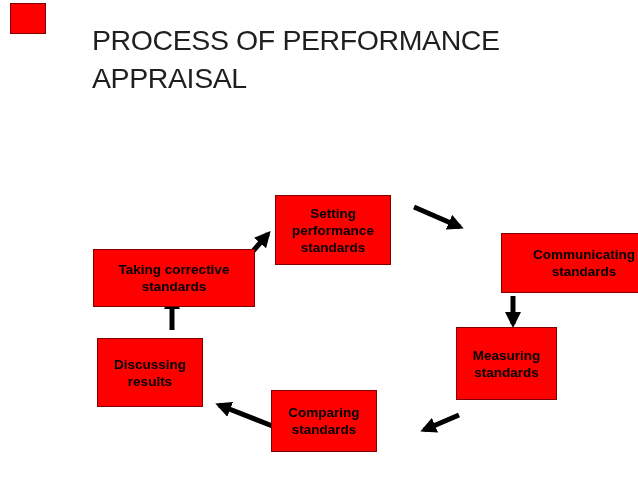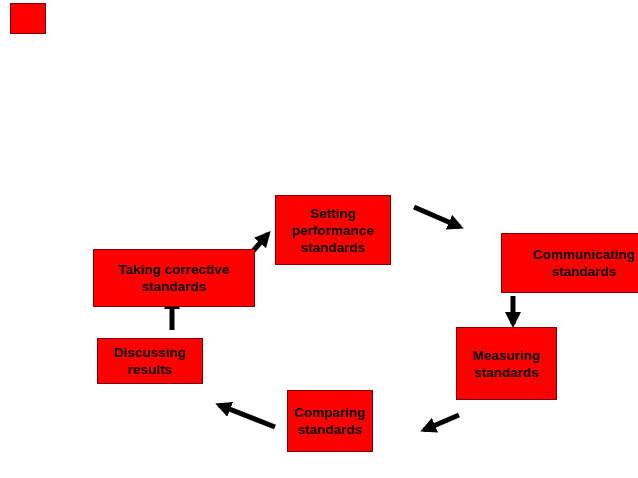--- a/index.html
+++ b/index.html
@@ -49,42 +49,44 @@
   .node .label {
     font-weight: bold;
     font-size: 13.5px;
     line-height: 17px;
     color: var(--box-text, #000000);
     white-space: pre-line;
   }
   .node-setting        { left: 275px; top: 195px; width: 116px; height: 70px; }
   .node-communicating  { left: 481px; top: 233px; width: 166px; height: 60px; margin-left: 20px; }
   .node-measuring      { left: 456px; top: 327px; width: 101px; height: 73px; }
-  .node-comparing      { left: 287px; top: 390px; width: 86px; height: 62px; }
-  .node-discussing     { left: 97px;  top: 338px; width: 106px; height: 46px; }
+  .node-comparing      { left: 271px; top: 390px; width: 106px; height: 62px; }
+  .node-discussing     { left: 97px;  top: 338px; width: 106px; height: 69px; }
   .node-corrective     { left: 93px;  top: 225px; width: 162px; height: 58px; margin-top: 24px; }
   .arrow-layer {
     position: absolute;
     left: 0; top: 0;
     width: 638px;
     height: 478px;
     pointer-events: none;
   }
   .arrow-layer line {
     stroke: var(--arrow-color, #000000);
     stroke-width: 5;
   }
 </style>
 </head>
 <body>
 
 <div class="slide">
 
   <div class="corner-marker"></div>
 
+  <h1 class="slide-title" style="margin:0; font-weight:400;">PROCESS OF PERFORMANCE
+APPRAISAL</h1>
 
   <svg class="arrow-layer" viewBox="0 0 638 478" xmlns="http://www.w3.org/2000/svg">
     <defs>
       <marker id="ah" markerWidth="3.2" markerHeight="3.2" refX="2.4" refY="1.6" orient="auto">
         <path d="M0,0 L3.2,1.6 L0,3.2 Z" fill="#000000"></path>
       </marker>
     </defs>
     <line x1="246" y1="259" x2="268" y2="234" marker-end="url(#ah)"></line>
     <line x1="414" y1="207" x2="460" y2="227" marker-end="url(#ah)"></line>
     <line x1="513" y1="296" x2="513" y2="324" marker-end="url(#ah)"></line>

